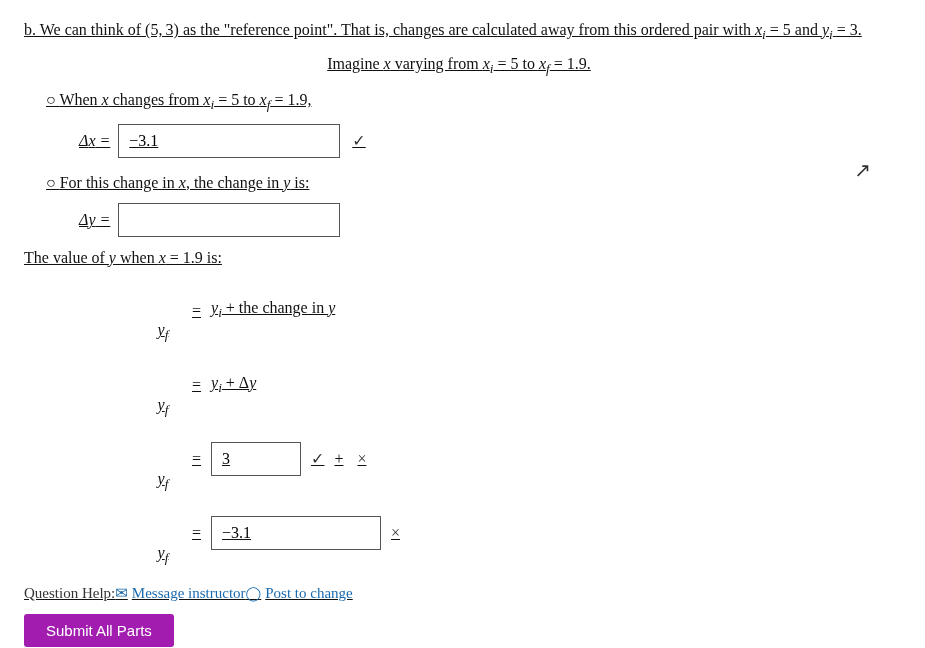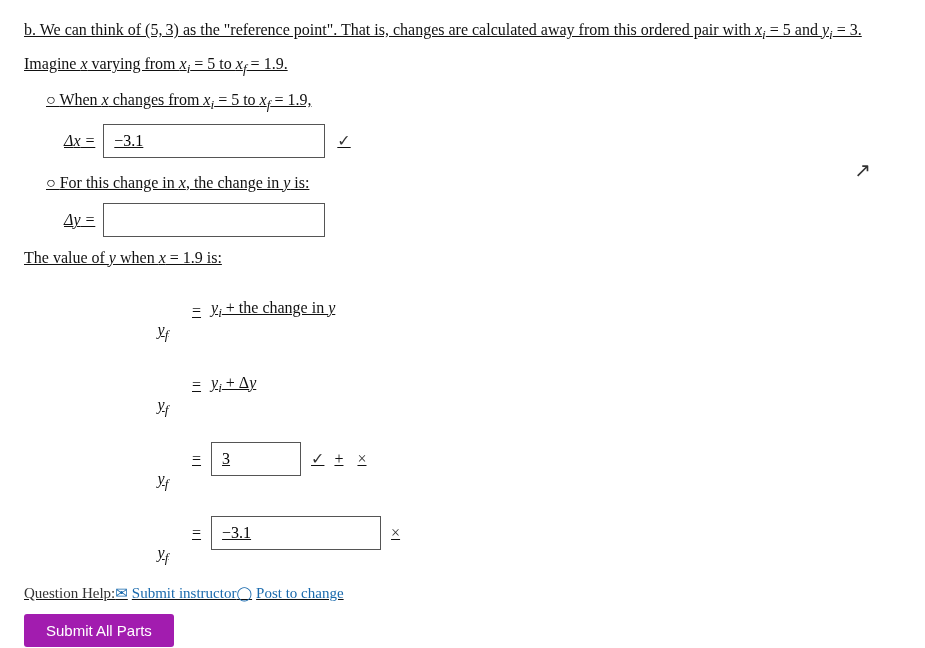--- a/index.html
+++ b/index.html
@@ -22,37 +22,38 @@
     .part-label {
       font-size: 16px;
       line-height: 1.5;
       margin-bottom: 10px;
     }
 
     .imagine-line {
       font-size: 16px;
       margin-bottom: 10px;
       margin-top: 10px;
+      text-align: center;
     }
 
     .bullet-item {
       font-size: 16px;
       margin-left: 22px;
       margin-bottom: 8px;
       line-height: 1.6;
     }
 
     .bullet-item::before {
       content: "○ ";
     }
 
     .input-row {
       display: flex;
       align-items: center;
-      margin-left: 40px;
+      margin-left: 55px;
       margin-top: 6px;
       margin-bottom: 12px;
       gap: 8px;
       font-size: 16px;
     }
 
     .math-label {
       font-style: italic;
       font-size: 16px;
       white-space: nowrap;
@@ -266,21 +267,21 @@
         <span class="x-mark">×</span>
       </div>
 
     </div>
 
     
     <div class="question-help">
       <span class="question-help-label">Question Help:</span>
       <a href="#" class="help-link">
         <span style="font-size:15px;">✉</span>
-        <span>Submit instructor</span>
+        <span>Message instructor</span>
       </a>
       <a href="#" class="help-link">
         <span style="font-size:14px; font-family: Arial;">◯</span>
         <span>Post to change</span>
       </a>
     </div>
 
     
     <button class="submit-btn">Submit All Parts</button>
 

